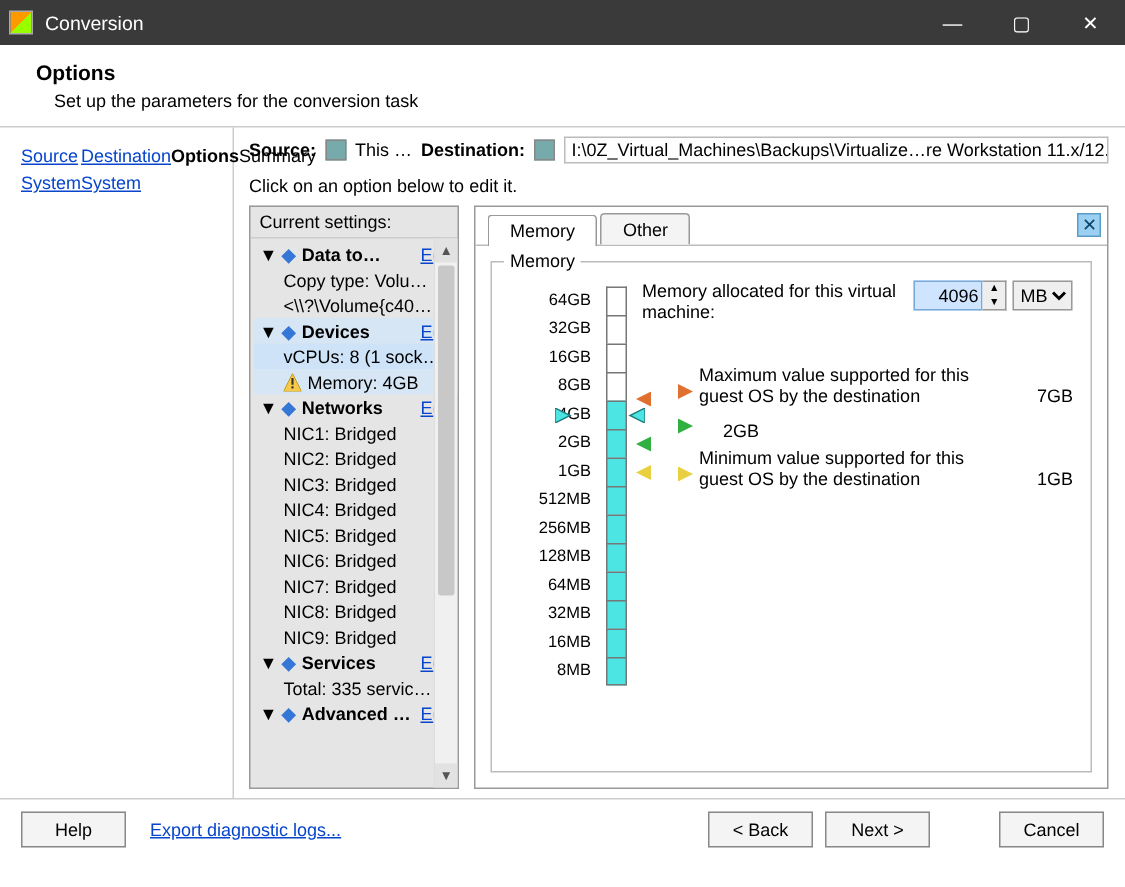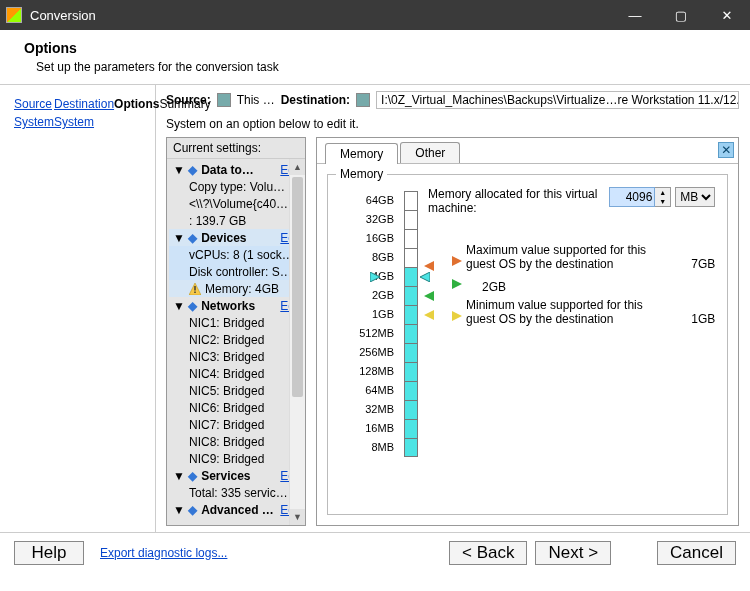--- a/index.html
+++ b/index.html
@@ -102,21 +102,21 @@
   .spin .ud { width:16px; height:20px; border:1px solid #999; border-left:none; background:#eee; display:flex; flex-direction:column;}
   .spin .ud div{flex:1;font-size:7px;text-align:center;line-height:9px;}
   .spin select{ height:20px; border:1px solid #999; margin-left:4px; font-size:12px;}
   .litem { display:flex; align-items:flex-end; margin:4px 0; }
   .litem .tri { width:14px; margin-top:2px;}
   .litem .txt { flex:1; padding-right:8px;}
   .litem .val { width:40px; text-align:right;}
   .footer {
     height:40px; border-top:1px solid #ccc; display:flex; align-items:center; padding:0 14px; gap:8px;
   }
-  .btn { min-width:70px; height:24px; border:1px solid #888; background:#f4f4f4; font-size:17px; padding:0 12px;}
+  .btn { min-width:70px; height:24px; border:1px solid #888; background:#f4f4f4; font-size:12px; padding:0 12px;}
   .footer .exportlink { color:#0645cc; text-decoration:underline; margin-left:8px;}
   .footer .spacer{flex:1;}
   svg.tri { width:12px;height:12px;}
 </style>
 </head>
 <body>
 
 <div class="titlebar">
   <div class="appicon"></div>
   <div class="title">Conversion</div>
@@ -142,52 +142,46 @@
 
   <div class="main">
     <div class="srcrow">
       <b>Source:</b>
       <span class="srcicon"></span>
       <span>This …</span>
       <b>Destination:</b>
       <span class="srcicon"></span>
       <span class="dest">I:\0Z_Virtual_Machines\Backups\Virtualize…re Workstation 11.x/12.x)</span>
     </div>
-    <div class="hint">System on an option below to edit it.</div>
+    <div class="hint">Click on an option below to edit it.</div>
 
     <div class="panels">
       <div class="tree">
         <div class="tree-head">Current settings:</div>
         <div class="tree-body" id="tree-body">
             <div class="tree-row group">
               <span class="disc">▼</span>
               <span class="bullet">◆</span>
               <span>Data to…</span>
               <span class="edit">Edit</span>
             </div>
             <div class="tree-row ind">
               <span>Copy type: Volu…</span>
             </div>
             <div class="tree-row ind">
               <span>&lt;\\?\Volume{c40…</span>
             </div>
-            <div class="tree-row ind">
-              <span><c:>: 139.7 GB</c:></span>
-            </div>
             <div class="tree-row group sel">
               <span class="disc">▼</span>
               <span class="bullet">◆</span>
               <span>Devices</span>
               <span class="edit">Edit</span>
             </div>
             <div class="tree-row ind hl">
               <span>vCPUs: 8 (1 sock…</span>
-            </div>
-            <div class="tree-row ind hl">
-              <span>Disk controller: S…</span>
             </div>
             <div class="tree-row ind sel">
               <span class="warn"><svg viewBox="0 0 12 12">
                   <polygon points="6,0 12,12 0,12" fill="#f7c948" stroke="#b58900" stroke-width="0.5"></polygon>
                   <rect x="5.3" y="3" width="1.4" height="4.5" fill="#333"></rect>
                   <rect x="5.3" y="8.5" width="1.4" height="1.5" fill="#333"></rect>
                 </svg></span>
               <span>Memory: 4GB</span>
             </div>
             <div class="tree-row group">

